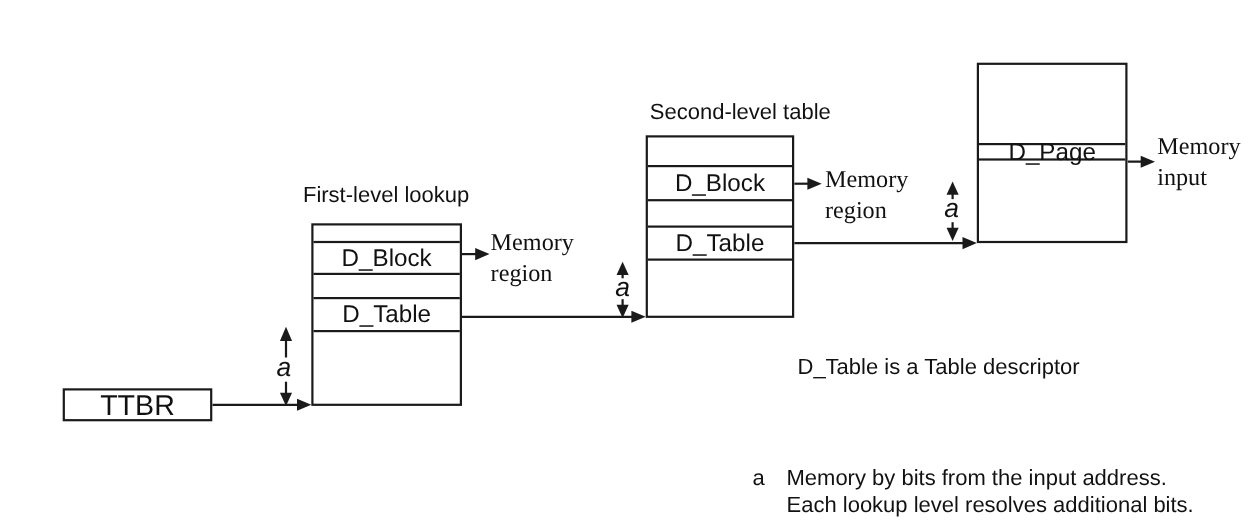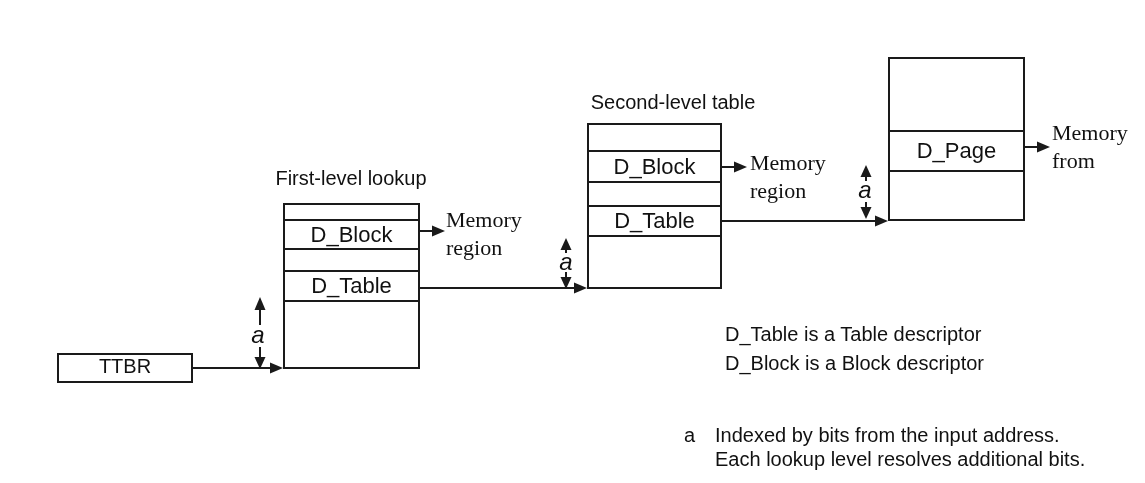--- a/index.html
+++ b/index.html
@@ -18,21 +18,21 @@
     display:flex;align-items:center;justify-content:center;
     font-size:22px;flex:0 0 auto;
   }
   .tbl .row.last{border-bottom:none;flex:1 1 auto;}
   .tbl-title{
     position:absolute;font-size:20px;line-height:24px;white-space:nowrap;
     transform:translateX(-50%);
   }
   .ttbr{
     position:absolute;box-sizing:border-box;border:2px solid #1a1a1a;
-    display:flex;justify-content:center;font-size:20px;background:#fff;
+    display:flex;align-items:center;justify-content:center;font-size:26px;background:#fff;
   }
   .out-label{position:absolute;font-size:22px;line-height:28px;white-space:nowrap;}
   .out-label span{display:block;font-family:Liberation Serif, serif;}
   .a-label{
     position:absolute;font-size:24px;line-height:24px;font-style:italic;
     transform:translateX(-50%);
   }
   .legend{position:absolute;font-size:20px;line-height:29px;white-space:nowrap;}
   .legend div{white-space:nowrap;}
   .note{position:absolute;display:flex;font-size:20px;line-height:24px;}
@@ -114,51 +114,50 @@
       </div>
     <div class="row last">
         <span></span>
       </div>
   </div>
 
   <div class="tbl" style="left:888px;top:57px;width:137px;height:164px;">
     <div class="row" style="height:73px;">
         <span></span>
       </div>
-    <div class="row" style="height:40px;">
+    <div class="row" style="height:14px;">
         <span>D_Page</span>
       </div>
     <div class="row last">
         <span></span>
       </div>
   </div>
 
   <div class="out-label" style="left:446px;top:206px;">
     <span>Memory</span>
     <span>region</span>
   </div>
   <div class="out-label" style="left:750px;top:149px;">
     <span>Memory</span>
     <span>region</span>
   </div>
   <div class="out-label" style="left:1052px;top:119px;">
     <span>Memory</span>
-    <span>from</span>
+    <span>input</span>
   </div>
 
   <div class="a-label" style="left:258px;top:323px;">a</div>
   <div class="a-label" style="left:566px;top:250px;">a</div>
   <div class="a-label" style="left:865px;top:178px;">a</div>
 
   <div class="legend" style="left:708px;top:320px;margin-left:17px;">
     <div>D_Table is a Table descriptor</div>
-    <div>D_Block is a Block descriptor</div>
   </div>
 
   <div class="note" style="left:684px;top:423px;">
     <span class="note-marker">a</span>
     <span class="note-text">
-      <span>Indexed by bits from the input address.</span>
+      <span>Memory by bits from the input address.</span>
       <span>Each lookup level resolves additional bits.</span>
     </span>
   </div>
 
 </div>
 
 </body></html>

